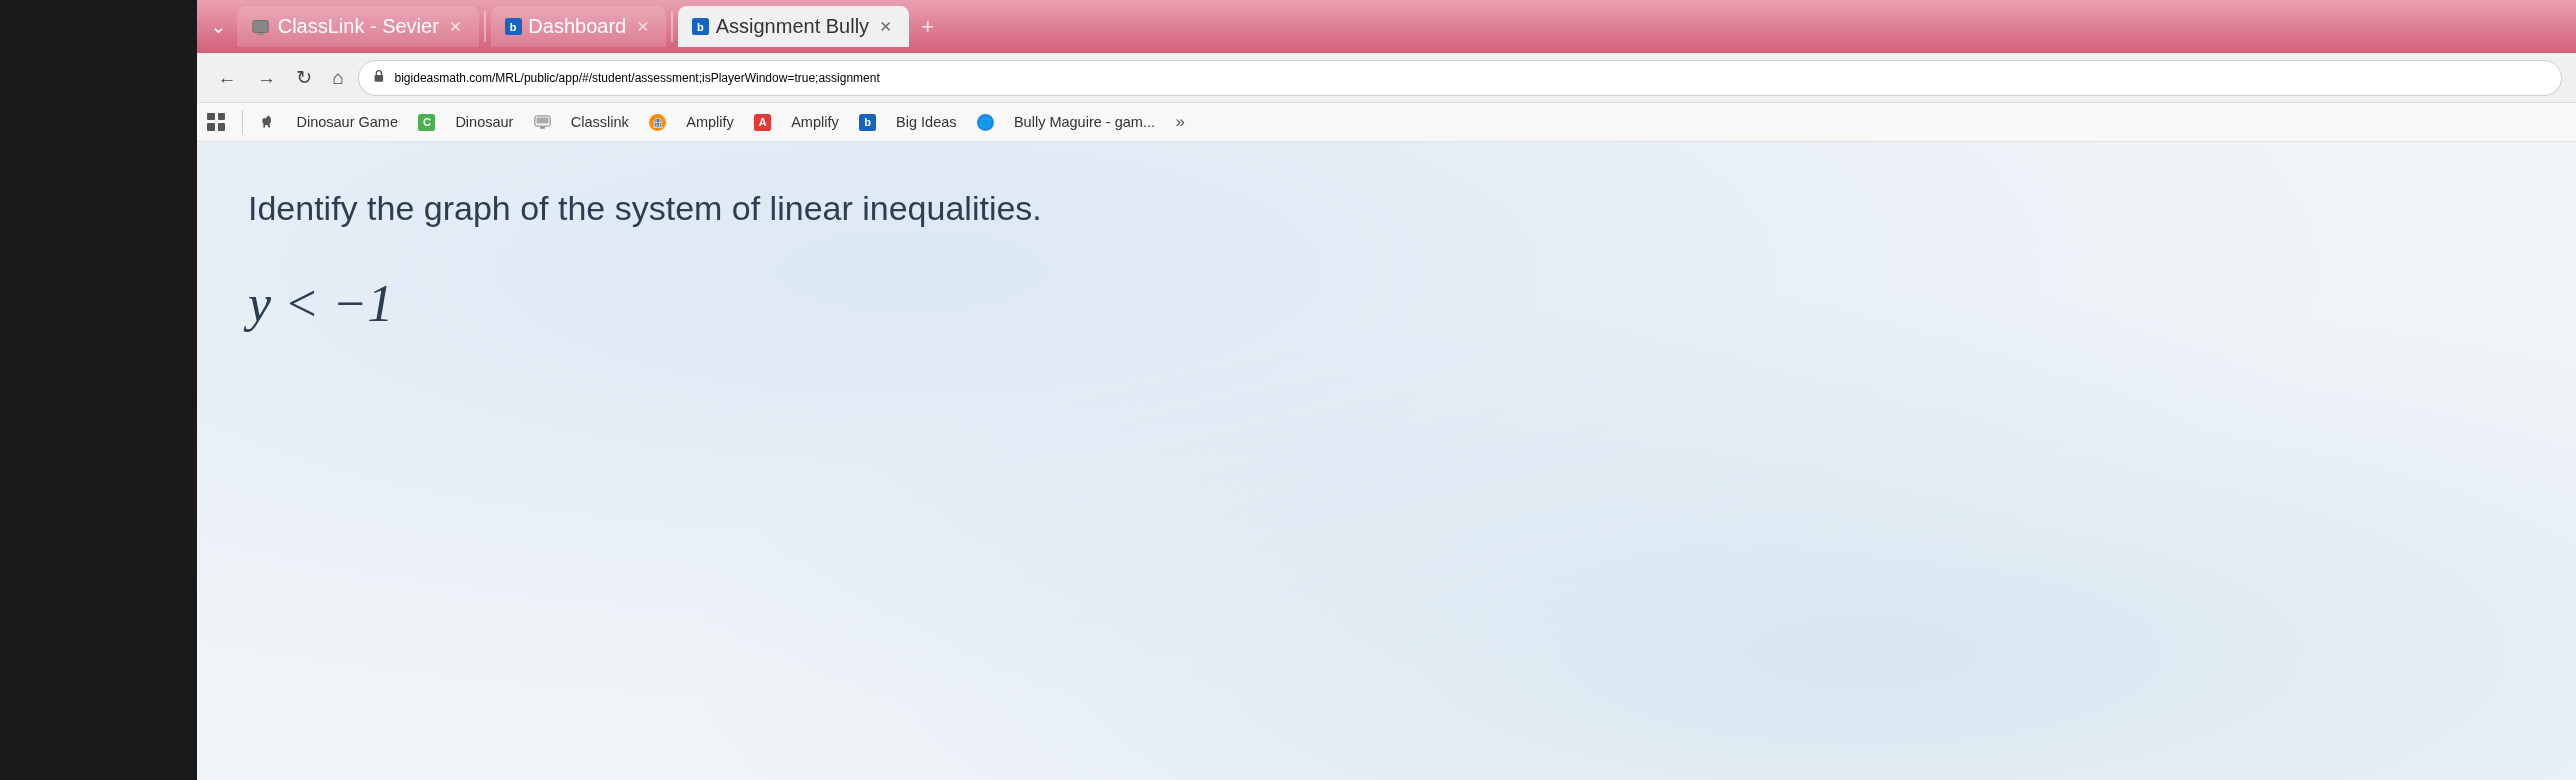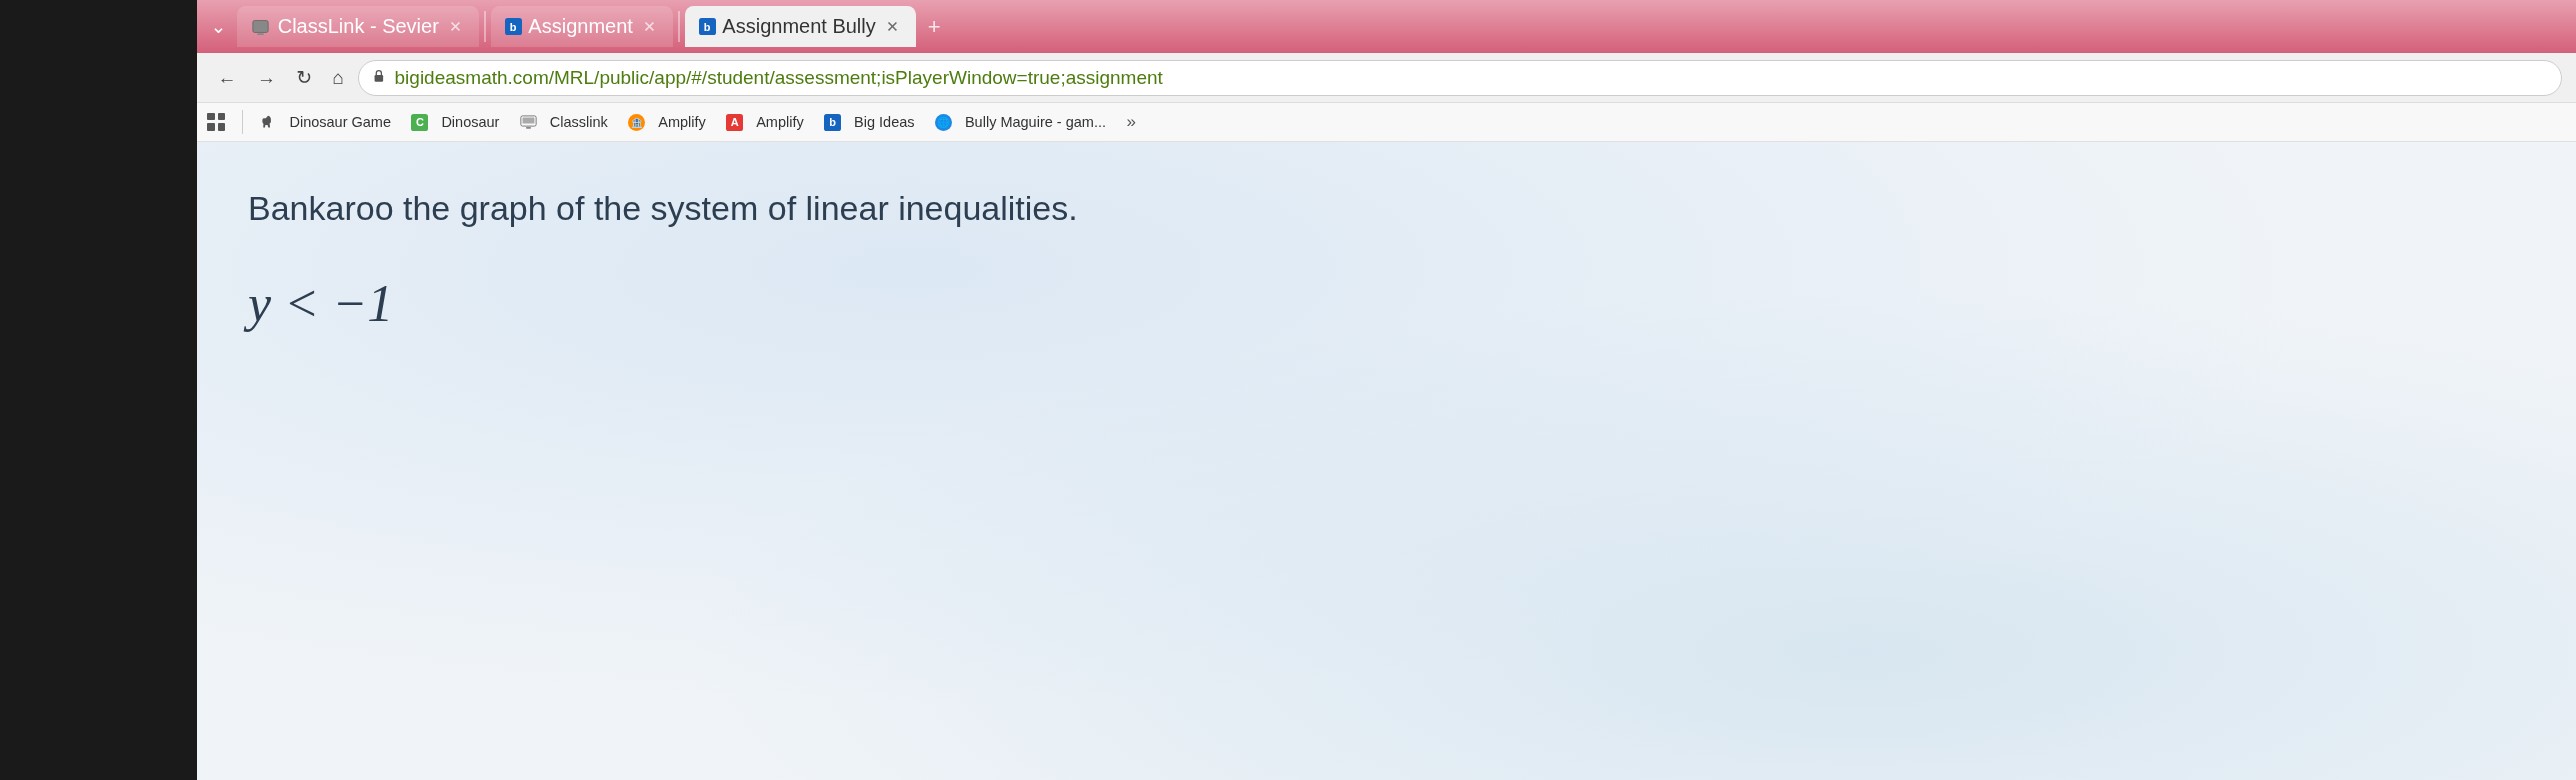--- a/index.html
+++ b/index.html
@@ -138,22 +138,22 @@
 
     .address-secure-icon {
       font-size: 15.4px;
       color: #555;
     }
 
     .address-input {
       flex: 1;
       border: none;
       outline: none;
-      font-size: 19px;
-      color: #4d7c0f;
+      font-size: 12px;
+      color: #000000;
       background: transparent;
     }
 
     
     .bookmarks-bar {
       background: #f8f8f8;
       display: flex;
       align-items: center;
       height: 39px;
       padding: 0 10.3px;
@@ -181,21 +181,21 @@
     .bookmark-separator {
       width: 0.9px;
       height: 24px;
       background: #ccc;
       margin: 0 5.1px;
     }
 
     .bookmark-item {
       display: flex;
       align-items: center;
-      gap: 13px;
+      gap: 20px;
       padding: 3.4px 8.5px;
       border-radius: 5.1px;
       cursor: pointer;
       font-size: 14.5px;
       color: #333;
       white-space: nowrap;
     }
 
     .bookmark-favicon {
       width: 17px;
@@ -266,21 +266,21 @@
         </svg>
       </div>
       <span class="tab-label">ClassLink - Sevier</span>
       <span class="tab-close">✕</span>
     </div>
 
     <div class="tab-separator"></div>
 
     <div class="tab">
       <div class="tab-icon favicon-bigideas" style="background:#1565C0;border-radius:2.6px;color:white;font-size:11px;font-weight:bold;width:17px;height:17px;display:flex;align-items:center;justify-content:center;">b</div>
-      <span class="tab-label">Assignment</span>
+      <span class="tab-label">Dashboard</span>
       <span class="tab-close">✕</span>
     </div>
 
     <div class="tab-separator"></div>
 
     <div class="tab active">
       <div class="tab-icon favicon-bigideas" style="background:#1565C0;border-radius:2.6px;color:white;font-size:11px;font-weight:bold;width:17px;height:17px;display:flex;align-items:center;justify-content:center;">b</div>
       <span class="tab-label">Assignment Bully</span>
       <span class="tab-close">✕</span>
     </div>
@@ -371,21 +371,21 @@
       </div>
       <span>Bully Maguire - gam...</span>
     </div>
 
     <div class="bookmark-item">
       <span style="font-size:17px;color:#555;">»</span>
     </div>
   </div>
 
   <div class="page-content">
-    <div class="question-text">Bankaroo the graph of the system of linear inequalities.</div>
+    <div class="question-text">Identify the graph of the system of linear inequalities.</div>
 
     <div class="math-expression">
       <span>y &lt; −1</span>
     </div>
 
   </div>
 
 </div>
 
 

